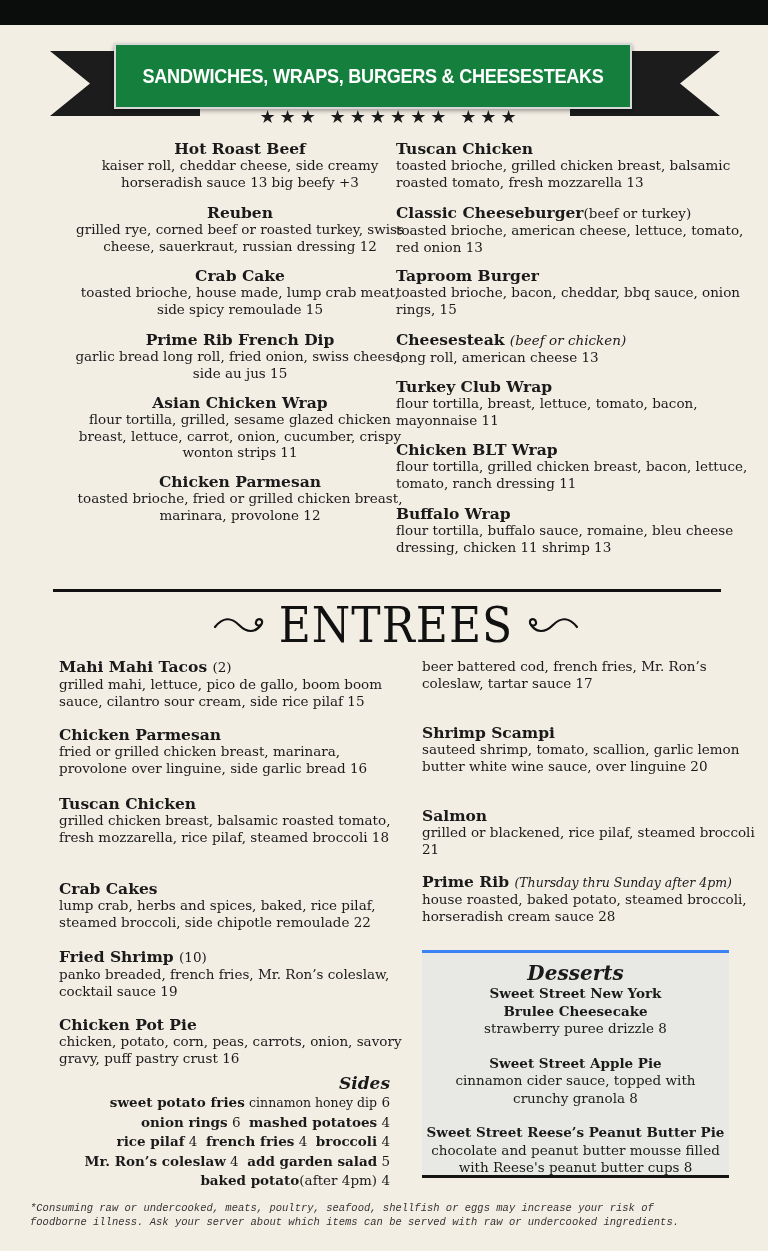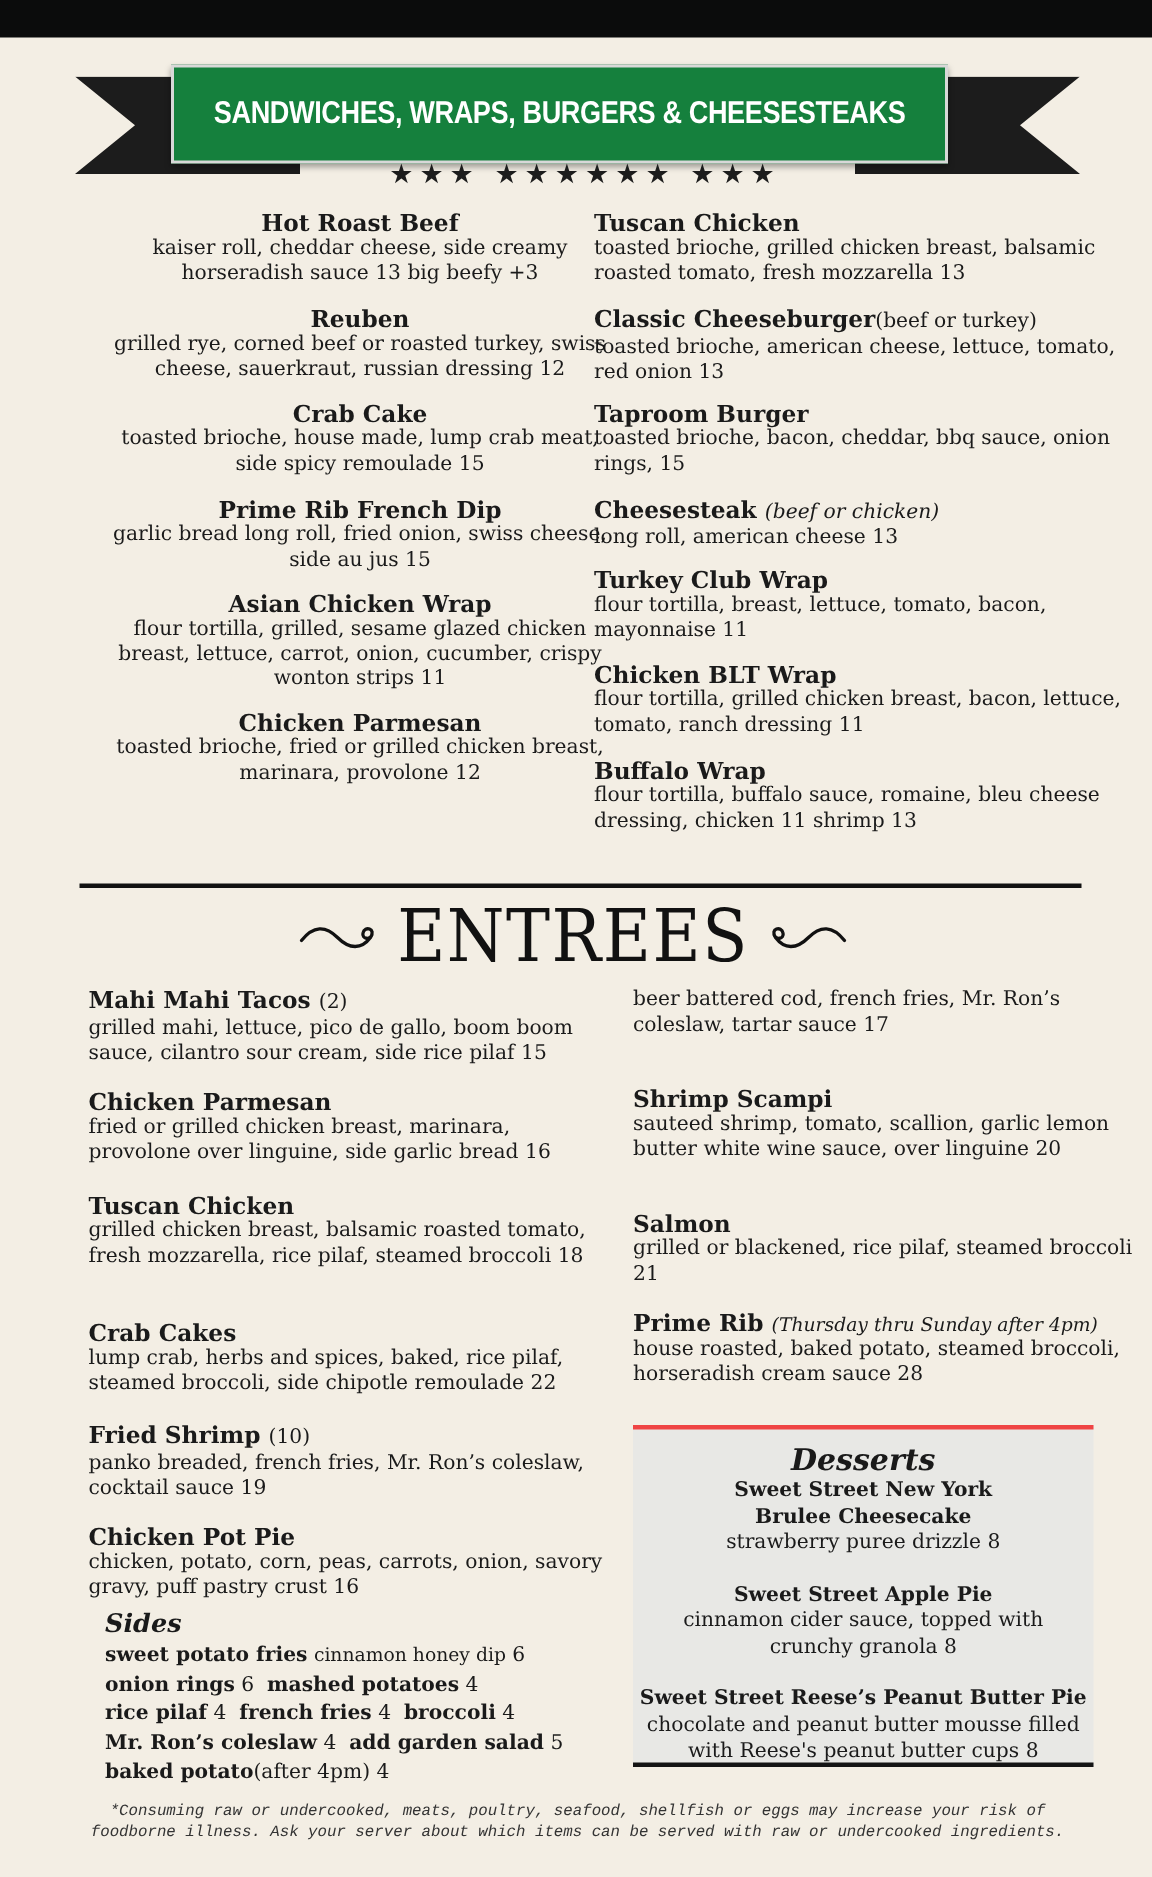--- a/index.html
+++ b/index.html
@@ -41,56 +41,56 @@
     .item-desc { font-size: 13.5px; line-height: 16.5px; }
 
     .col-sw-left { left: 75px; width: 330px; text-align: center; }
     .col-sw-right { left: 396px; width: 360px; }
     .col-en-left { left: 59px; width: 350px; }
     .col-en-right { left: 422px; width: 340px; }
 
     .divider { position: absolute; left: 53px; top: 589px; width: 668px; height: 3px; background: #111; }
 
     .entrees-heading {
-      position: absolute; left: 148px; top: 596px; width: 468px; height: 56px;
+      position: absolute; left: 162px; top: 596px; width: 468px; height: 56px;
       display: flex; align-items: center; justify-content: center; gap: 8px;
     }
     .entrees-title {
       font-family: "DejaVu Serif", serif; font-size: 44px; letter-spacing: 1px; color: #111;
       transform: scaleY(1.1);
     }
     .flourish { width: 58px; height: 26px; }
 
     
-    .sides { position: absolute; left: 70px; top: 1073px; width: 320px; text-align: left; }
+    .sides { position: absolute; left: 70px; top: 1073px; width: 320px; text-align: right; }
     .sides-title {
       font-family: "DejaVu Serif", serif; font-style: italic; font-weight: bold;
       font-size: 17px; line-height: 20px; display: block;
     }
     .sides-line { font-size: 13.5px; line-height: 19.5px; white-space: nowrap; }
     .sides-line b { font-weight: bold; }
     .sides-line .sm { font-size: 12.5px; }
 
     
     .desserts-box {
       position: absolute; left: 422px; top: 950px; width: 307px; height: 228px;
-      background: #e8e8e5; border-top: 3px solid #ef4444; border-bottom: 3px solid #141414;
+      background: #e8e8e5; border-top: 3px solid #3b82f6; border-bottom: 3px solid #141414;
       text-align: center;
     }
     .desserts-title {
       font-family: "DejaVu Serif", serif; font-style: italic; font-weight: bold;
       font-size: 20px; line-height: 24px; margin-top: 8px; display: block;
     }
     .dessert { margin-top: 0; }
     .dessert + .dessert { margin-top: 17px; }
     .dessert-name { font-weight: bold; font-size: 13.5px; line-height: 17.5px; display: block; }
     .dessert-desc { font-size: 13.5px; line-height: 17.5px; display: block; }
 
     .disclaimer {
-      position: absolute; left: 30px; top: 1201px; width: 710px; text-align: center;
+      position: absolute; left: 30px; top: 1201px; width: 710px; 
       font-family: "Liberation Mono", monospace; font-style: italic;
       font-size: 10.5px; line-height: 14px; color: #333;
     }
   </style>
 </head>
 <body>
 
 <div class="topbar"></div>
 
 <div class="ribbon-tail ribbon-left"></div>

